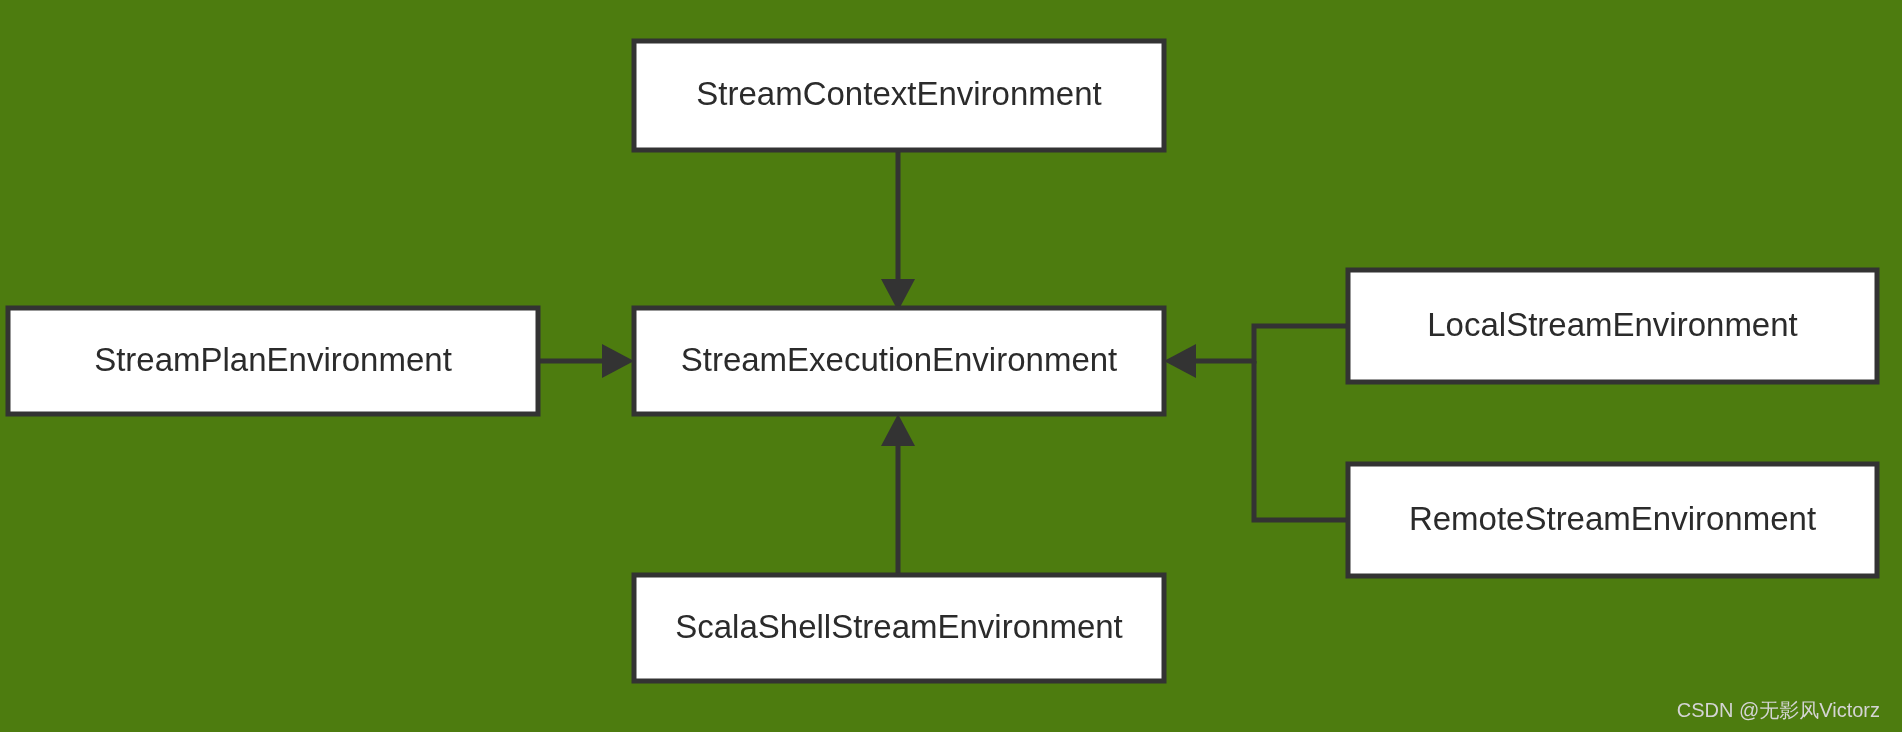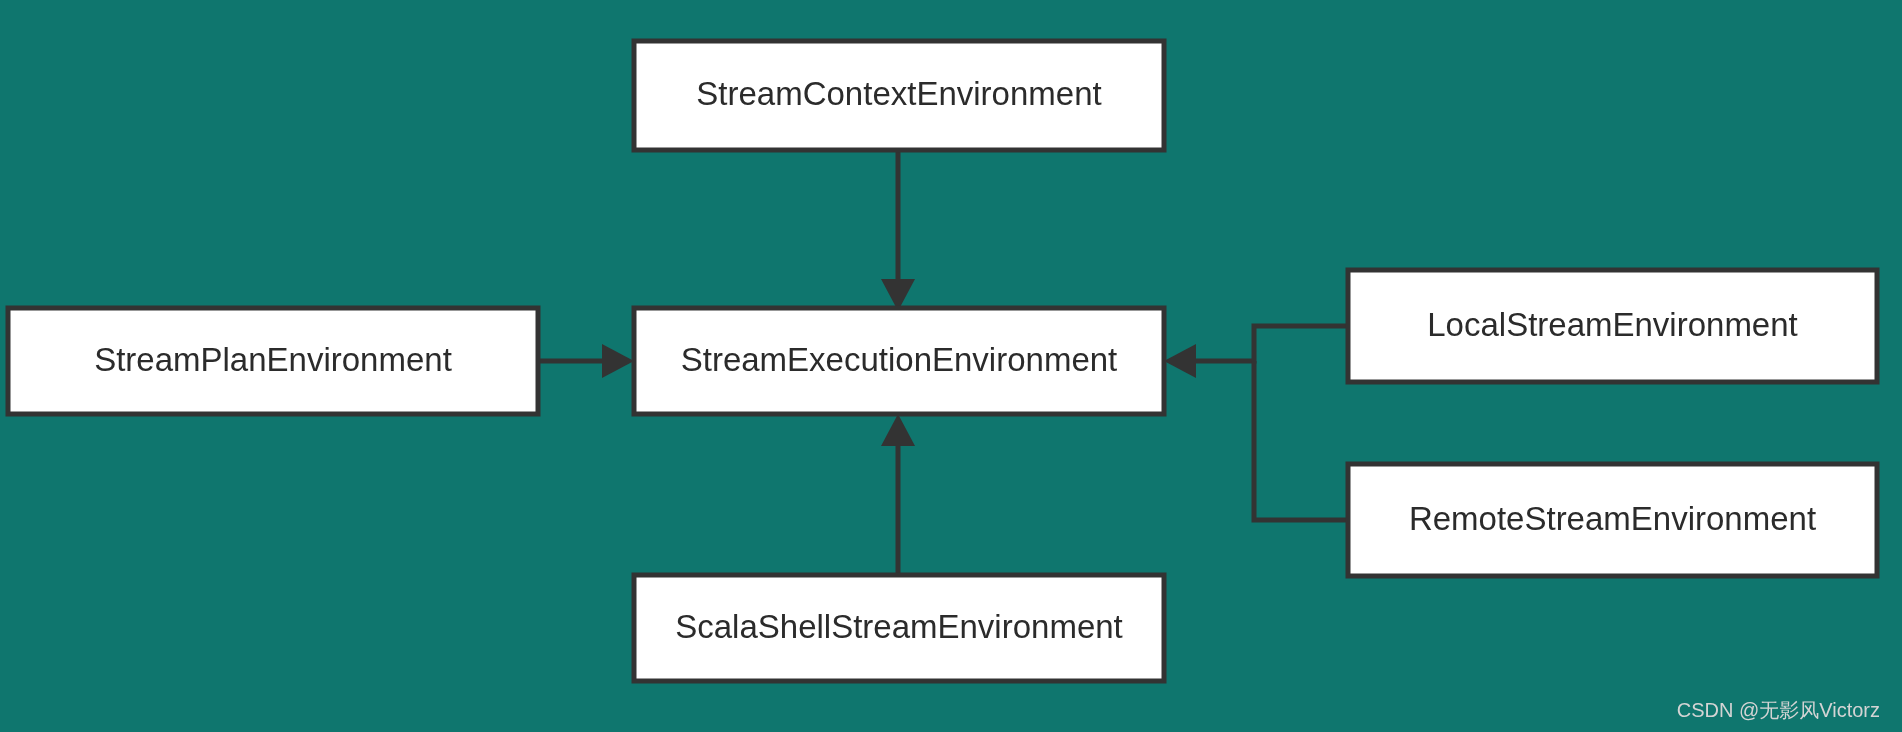--- a/index.html
+++ b/index.html
@@ -10,21 +10,21 @@
   body {
     width: 1902px;
     height: 732px;
     font-family: "Liberation Sans", sans-serif;
     overflow: hidden;
   }
   #diagram-root {
     position: relative;
     width: 1902px;
     height: 732px;
-    background: #0f766e;
+    background: #4d7c0f;
   }
   svg.diagram-canvas {
     position: absolute;
     top: 0;
     left: 0;
     width: 1902px;
     height: 732px;
     display: block;
   }
   .node-box {

